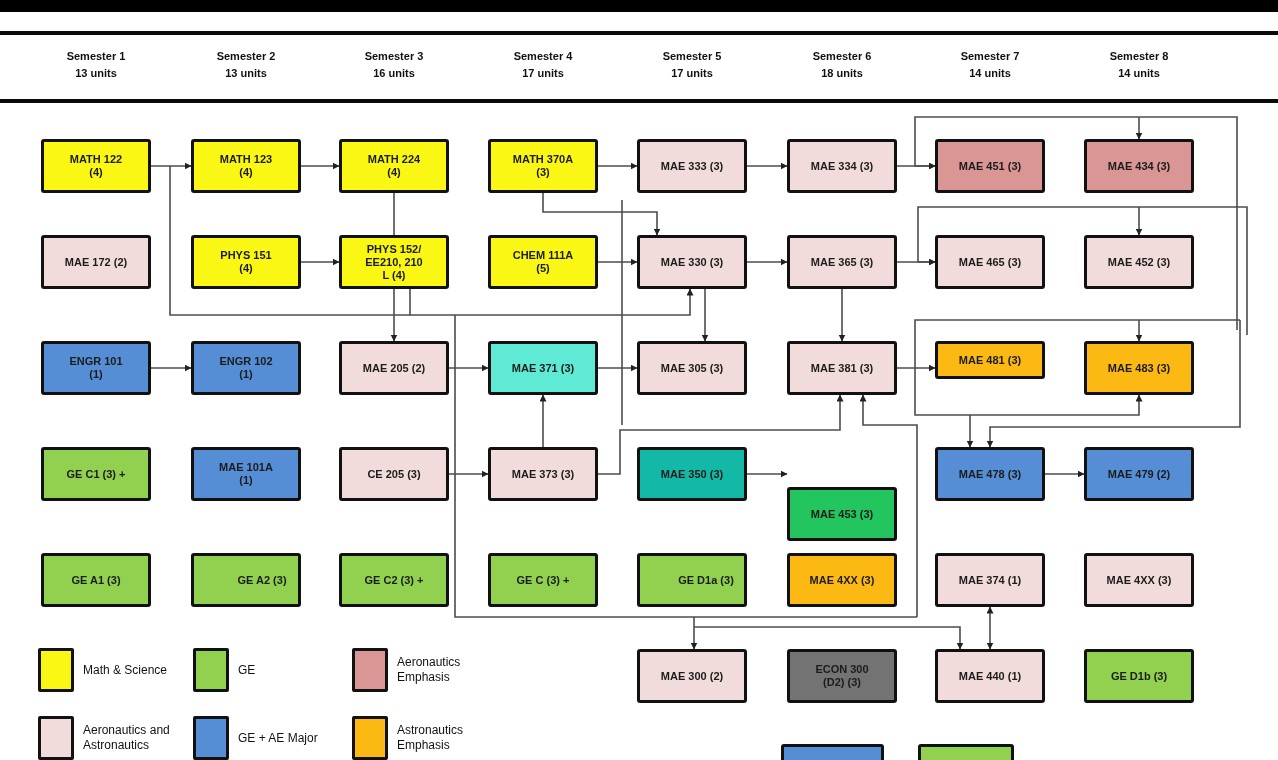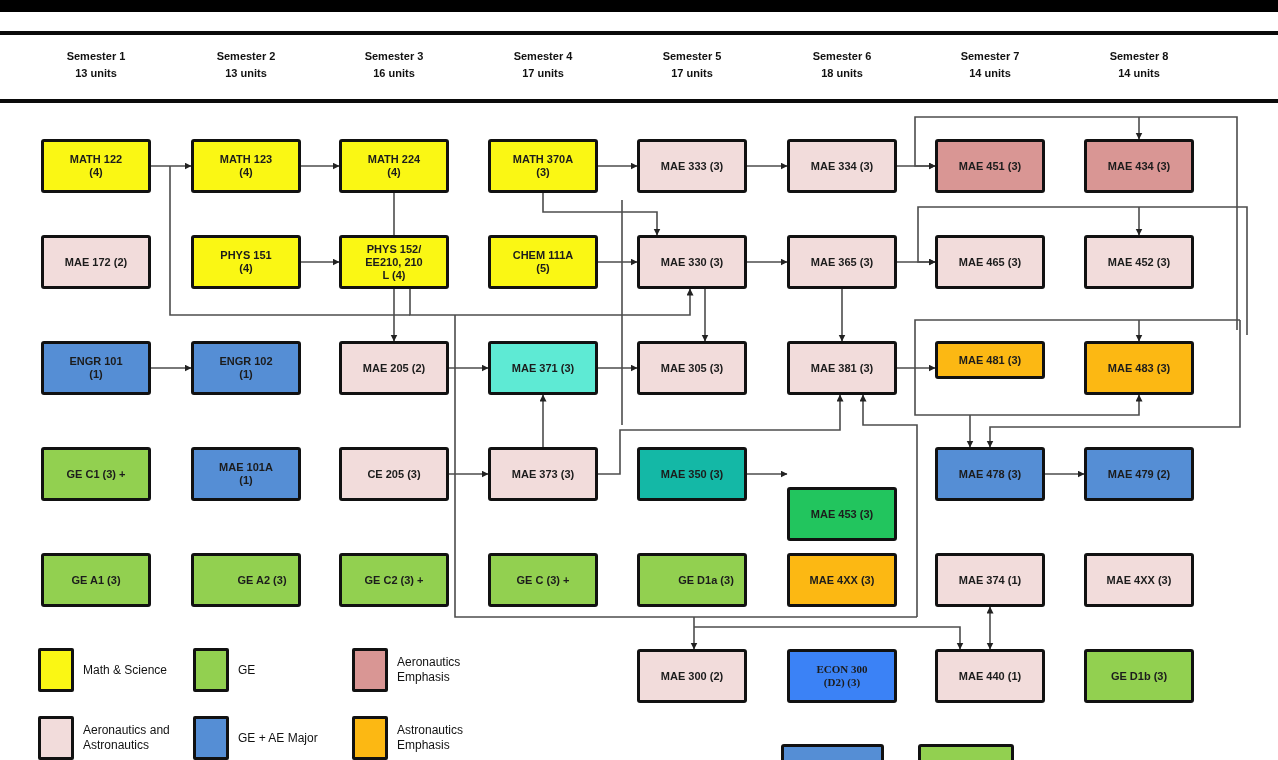--- a/index.html
+++ b/index.html
@@ -135,21 +135,21 @@
       <div class="box" style="left: 1084px; top: 447px; width: 110px; height: 54px; background: rgb(85, 142, 213);">MAE 479 (2)</div>
       <div class="box" style="left: 41px; top: 553px; width: 110px; height: 54px; background: rgb(146, 208, 80);">GE A1 (3)</div>
       <div class="box" style="left: 191px; top: 553px; width: 110px; height: 54px; background: rgb(146, 208, 80); padding-left: 32px;">GE A2 (3)</div>
       <div class="box" style="left: 339px; top: 553px; width: 110px; height: 54px; background: rgb(146, 208, 80);">GE C2 (3) +</div>
       <div class="box" style="left: 488px; top: 553px; width: 110px; height: 54px; background: rgb(146, 208, 80);">GE C (3) +</div>
       <div class="box" style="left: 637px; top: 553px; width: 110px; height: 54px; background: rgb(146, 208, 80); padding-left: 28px;">GE D1a (3)</div>
       <div class="box" style="left: 787px; top: 553px; width: 110px; height: 54px; background: rgb(252, 184, 19);">MAE 4XX (3)</div>
       <div class="box" style="left: 935px; top: 553px; width: 110px; height: 54px; background: rgb(242, 220, 219);">MAE 374 (1)</div>
       <div class="box" style="left: 1084px; top: 553px; width: 110px; height: 54px; background: rgb(242, 220, 219);">MAE 4XX (3)</div>
       <div class="box" style="left: 637px; top: 649px; width: 110px; height: 54px; background: rgb(242, 220, 219);">MAE 300 (2)</div>
-      <div class="box" style="left: 787px; top: 649px; width: 110px; height: 54px; background: #3b82f6; font-family: Liberation Serif, serif;">ECON 300
+      <div class="box" style="left: 787px; top: 649px; width: 110px; height: 54px; background: #737373;">ECON 300
 (D2) (3)</div>
       <div class="box" style="left: 935px; top: 649px; width: 110px; height: 54px; background: rgb(242, 220, 219);">MAE 440 (1)</div>
       <div class="box" style="left: 1084px; top: 649px; width: 110px; height: 54px; background: rgb(146, 208, 80);">GE D1b (3)</div>
       <div class="box" style="left: 781px; top: 744px; width: 103px; height: 54px; background: rgb(85, 142, 213);"></div>
       <div class="box" style="left: 918px; top: 744px; width: 96px; height: 54px; background: rgb(146, 208, 80);"></div>
     </div>
   <div id="legend">
       <div class="legend-item" style="left: 38px; top: 648px;">
         <span class="swatch" style="background: rgb(250, 247, 20);"></span>
         <span class="legend-label">Math &amp; Science</span>

